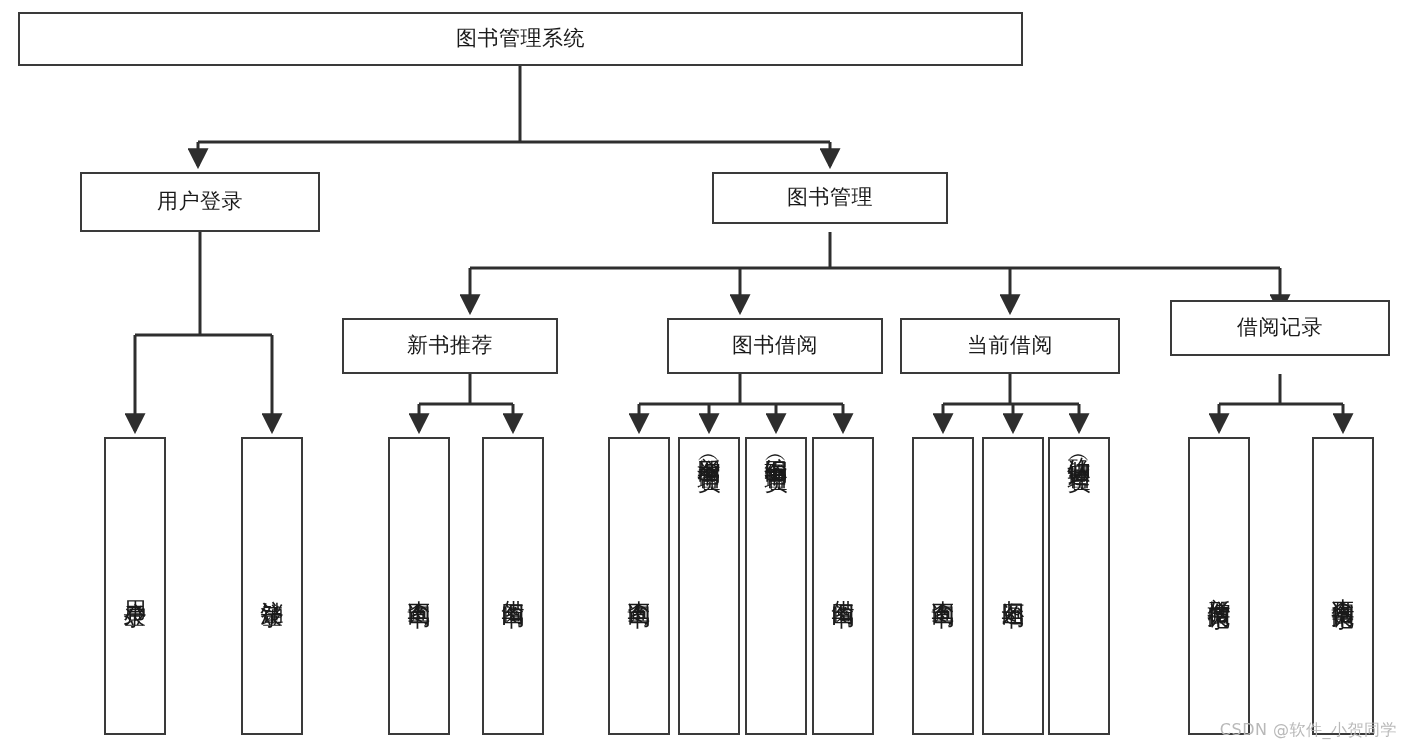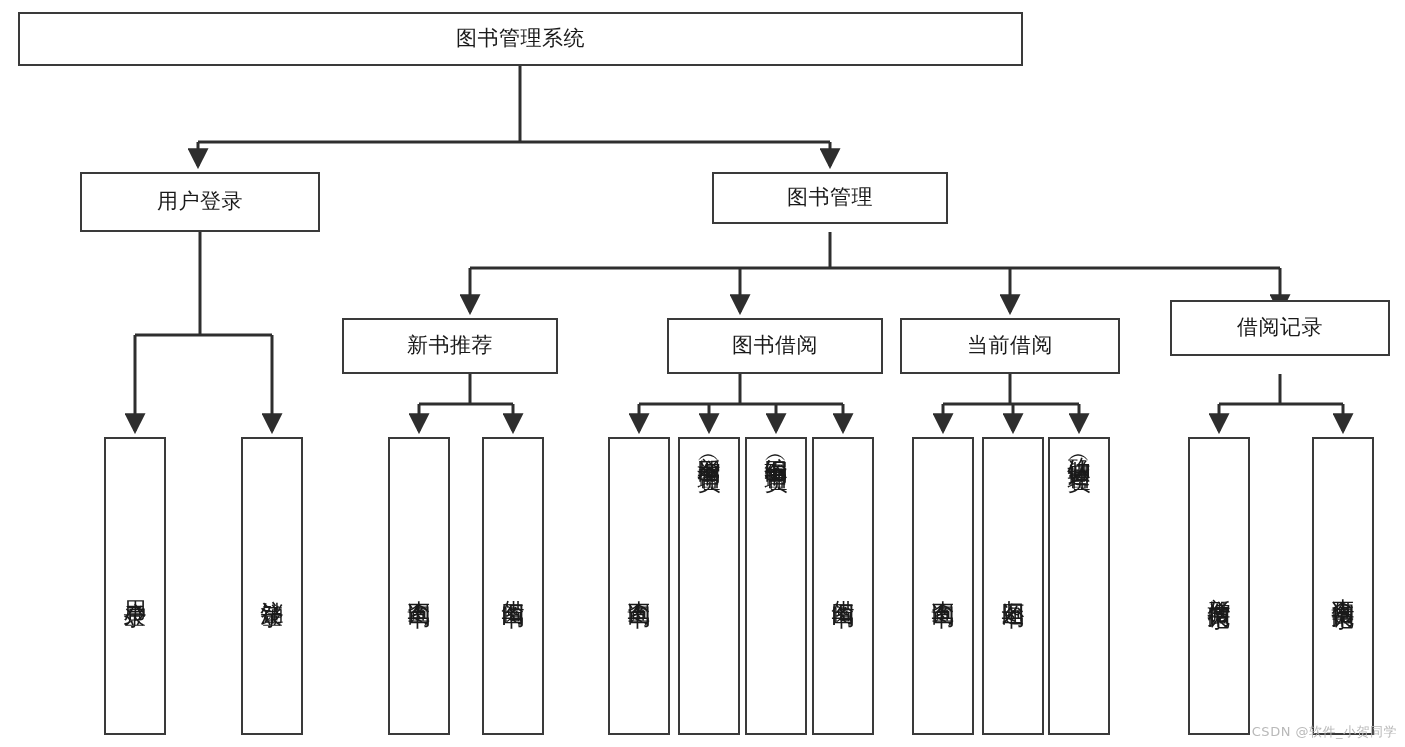--- a/index.html
+++ b/index.html
@@ -57,21 +57,21 @@
     letter-spacing: 2px;
     margin: 0 auto;
   }
   .node.vert.fit-mid {
     align-items: center;
   }
   .watermark {
     position: absolute;
     right: 8px;
     bottom: 6px;
-    font-size: 13px;
+    font-size: 16px;
     color: #b9b9b9;
     letter-spacing: 0.5px;
     white-space: nowrap;
     font-family: "DejaVu Sans", "Liberation Sans", sans-serif;
   }
 </style>
 </head>
 <body>
 
 <div id="canvas">

